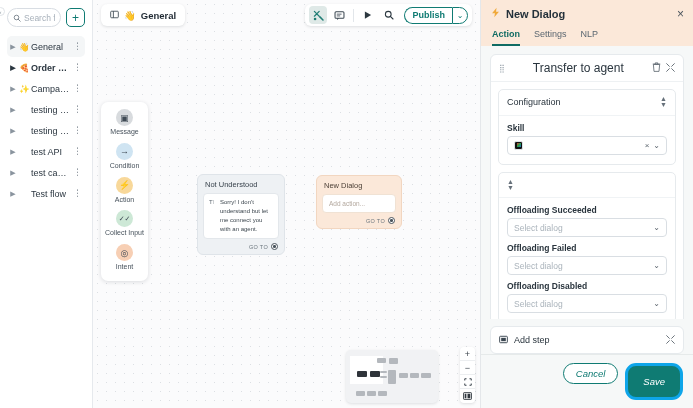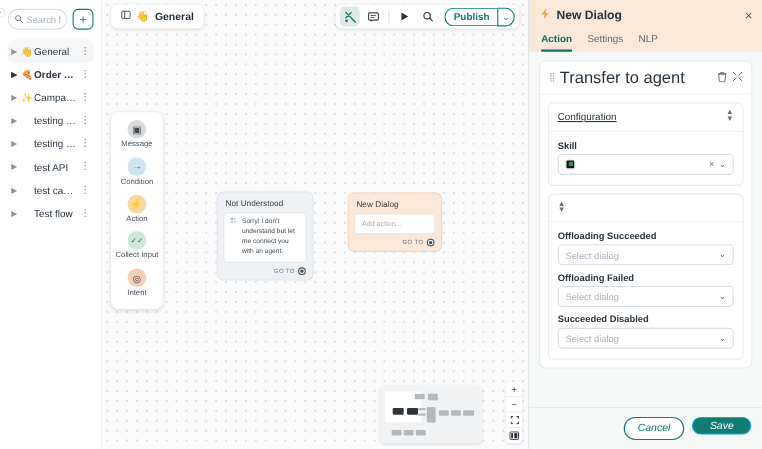--- a/index.html
+++ b/index.html
@@ -170,31 +170,31 @@
   .tabs { display: flex; gap: 14px; margin-top: 9px; padding-left: 2px; }
   .tab { font-size: 9px; color: #5b6771; padding-bottom: 5px; cursor: pointer; }
   .tab.active { color: #0f6b63; font-weight: bold; border-bottom: 2px solid #0f6b63; }
   .panel-body { flex: 1; overflow: hidden; padding: 8px 9px 0 9px; }
   .card { background: #fff; border: 1px solid #e6eaed; border-radius: 6px; }
   .card-hdr {
     display: flex; align-items: center; gap: 5px; padding: 6px 8px;
     border-bottom: 1px solid #eef1f3;
   }
   .grip { color: #97a1aa; font-size: 8px; letter-spacing: -1px; cursor: grab; }
-  .card-hdr-title { flex: 1; font-size: 15px; color: #29343d; }
+  .card-hdr-title { flex: 1; font-size: 12px; color: #29343d; margin-left: 24px; }
   .hdr-ic { color: #5a646d; font-size: 9px; cursor: pointer; }
   .card-inner { padding: 7px; display: flex; flex-direction: column; gap: 7px; }
   .sub {
     background: #fff; border: 1px solid #e6eaed; border-radius: 5px; overflow: hidden;
   }
   .sub-hdr {
     display: flex; align-items: center; padding: 6px 8px; cursor: pointer;
     border-bottom: 1px solid #f0f3f5;
   }
-  .sub-title { flex: 1; font-size: 9px; color: #29343d; text-decoration: underline; }
+  .sub-title { flex: 1; font-size: 9px; color: #29343d; }
   .spin { font-size: 7px; color: #66707a; line-height: .9; text-align: center; }
   .sub-body { padding: 7px 8px 9px 8px; }
   .fld-lb { font-size: 8.5px; font-weight: bold; color: #29343d; margin-bottom: 3px; }
   .select {
     height: 19px; border: 1px solid #d9dee3; border-radius: 4px; background: #fff;
     display: flex; align-items: center; padding: 0 6px; gap: 4px; cursor: pointer;
   }
   .select-ph { flex: 1; font-size: 8.5px; color: #aab3bb; }
   .sel-ic { font-size: 8px; color: #5d666f; }
   .chip { width: 9px; height: 9px; border-radius: 2px; border: 1px solid #dde2e6; background: #111; position: relative; }
@@ -209,21 +209,21 @@
   .panel-ftr {
     border-top: 1px solid #e6eaea; padding: 8px 10px; display: flex;
     justify-content: flex-end; gap: 7px; background: #f6f8f8; font-style: italic;
   }
   .btn-cancel {
     height: 21px; padding: 0 12px; border: 1px solid #0f7b73; border-radius: 11px;
     color: #0f7b73; font-size: 9.5px; background: #fff; cursor: pointer;
     display: flex; align-items: center;
   }
   .btn-save {
-    height: 16px; padding: 0 15px; border: 1px solid #0ea5e9; border-radius: 11px;
+    height: 37px; padding: 0 15px; border: 3px solid #0ea5e9; border-radius: 11px;
     color: #fff; font-size: 9.5px; background: #0f7b73; cursor: pointer;
     display: flex; align-items: center;
   }
 </style>
 </head>
 <body>
 
 <div class="app">
 
   <aside class="sidebar">
@@ -489,33 +489,47 @@
                 </div>
               </div>
               <div>
                 <div class="fld-lb">Offloading Failed</div>
                 <div class="select">
                   <span class="select-ph">Select dialog</span>
                   <span class="sel-ic">⌄</span>
                 </div>
               </div>
               <div>
-                <div class="fld-lb">Succeeded Disabled</div>
+                <div class="fld-lb">Offloading Disabled</div>
                 <div class="select">
                   <span class="select-ph">Select dialog</span>
                   <span class="sel-ic">⌄</span>
                 </div>
               </div>
             </div>
           </div>
 
         </div>
       </div>
     </div>
 
+    <div class="addstep">
+      <span>
+        <svg width="9" height="9" viewBox="0 0 14 14">
+            <rect x="1" y="2" width="12" height="10" rx="1.3" fill="none" stroke="#3b4751" stroke-width="1.5"></rect>
+            <rect x="3.4" y="4.4" width="7.2" height="5.2" fill="#3b4751"></rect>
+          </svg>
+      </span>
+      <span class="addstep-lb">Add step</span>
+      <span class="hdr-ic">
+        <svg width="9" height="9" viewBox="0 0 14 14">
+            <path d="M1 1 L5.2 5.2 M13 1 L8.8 5.2 M1 13 L5.2 8.8 M13 13 L8.8 8.8" fill="none" stroke="#5a646d" stroke-width="1.4" stroke-linecap="round"></path>
+          </svg>
+      </span>
+    </div>
 
     <div class="panel-ftr">
       <div class="btn-cancel">Cancel</div>
       <div class="btn-save">Save</div>
     </div>
   </aside>
 
 </div>
 
 </body></html>

